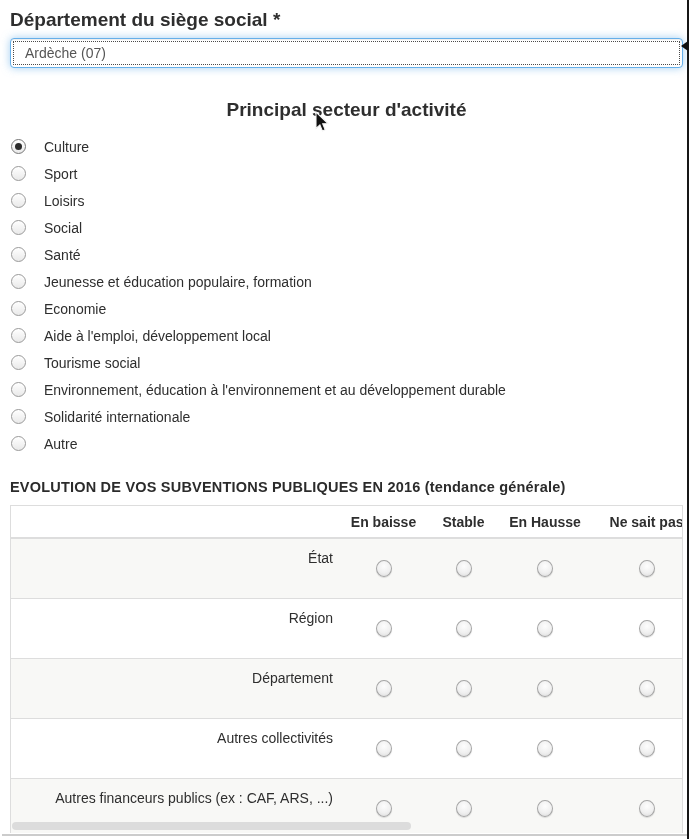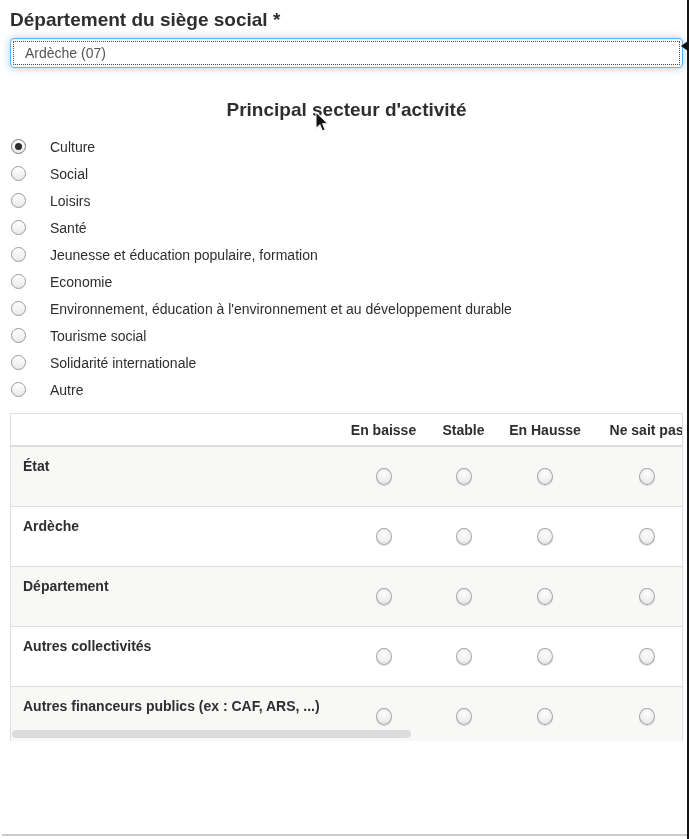--- a/index.html
+++ b/index.html
@@ -17,21 +17,21 @@
     margin-top:7px; height:28px; line-height:28px;
     border:1px solid #66afe9; border-radius:4px; background:#fff;
     box-shadow: inset 0 1px 1px rgba(0,0,0,.075), 0 0 8px rgba(102,175,233,.6);
     color:#555; padding:0 14px; position:relative;
     outline:1px dotted #4a4a4a; outline-offset:-4px;
   }
 
   .sector-label { margin-top:22px;text-align:center; }
 
   .radio-list { margin-top:12px; }
-  .radio-row { height:27px; display:flex; align-items:center; cursor:default;gap:6px; }
+  .radio-row { height:27px; display:flex; align-items:center; cursor:default; }
   .radio {
     width:13px; height:13px; border-radius:50%;
     border:1px solid #9a9a9a; margin-left:1px;
     background:linear-gradient(#ffffff,#e9e9e9);
     box-shadow: inset 0 1px 1px rgba(255,255,255,.8);
     display:flex; align-items:center; justify-content:center;
     flex:0 0 auto;
   }
   .radio .dot { width:7px; height:7px; border-radius:50%; background:transparent; }
   .radio.checked { border-color:#777; }
@@ -55,21 +55,21 @@
   table.matrix thead th {
     font-weight:bold; color:#2e2e2e; font-size:14px;
     padding:8px 0 7px 0; text-align:center; background:#fff;
     border-bottom:2px solid #ddd; white-space:nowrap; overflow:hidden;margin-top:9px;
   }
   table.matrix thead th.corner { text-align:left; }
   table.matrix tbody tr { height:60px; }
   table.matrix tbody tr:nth-child(odd) { background:#f8f8f6; }
   table.matrix tbody tr + tr td, table.matrix tbody tr + tr th { border-top:1px solid #ddd; }
   table.matrix tbody th.row-label {
-    text-align:left; font-weight:bold; color:#2e2e2e;
+    text-align:right; font-weight:normal; color:#2e2e2e;
     vertical-align:top; padding:11px 8px 0 12px; white-space:nowrap;
   }
   table.matrix tbody td { vertical-align:top; text-align:center; padding-top:21px; }
   .tradio {
     width:14px; height:15px; border-radius:50%; display:inline-block;
     border:1px solid #a6a6a6;
     background:radial-gradient(circle at 50% 35%, #fdfdfd 0%, #f0f0f0 55%, #d9d9d9 100%);
     box-shadow:0 1px 1px rgba(0,0,0,.12);
   }
   .hscroll-thumb {
@@ -103,73 +103,86 @@
       <div class="radio-row">
         <span class="radio checked">
           <span class="dot"></span>
         </span>
         <span class="lbl">Culture</span>
       </div>
       <div class="radio-row">
         <span class="radio">
           <span class="dot"></span>
         </span>
+        <span class="lbl">Sport</span>
+      </div>
+      <div class="radio-row">
+        <span class="radio">
+          <span class="dot"></span>
+        </span>
+        <span class="lbl">Loisirs</span>
+      </div>
+      <div class="radio-row">
+        <span class="radio">
+          <span class="dot"></span>
+        </span>
         <span class="lbl">Social</span>
       </div>
       <div class="radio-row">
         <span class="radio">
           <span class="dot"></span>
         </span>
-        <span class="lbl">Loisirs</span>
-      </div>
-      <div class="radio-row">
-        <span class="radio">
-          <span class="dot"></span>
-        </span>
         <span class="lbl">Santé</span>
       </div>
       <div class="radio-row">
         <span class="radio">
           <span class="dot"></span>
         </span>
         <span class="lbl">Jeunesse et éducation populaire, formation</span>
       </div>
       <div class="radio-row">
         <span class="radio">
           <span class="dot"></span>
         </span>
         <span class="lbl">Economie</span>
       </div>
       <div class="radio-row">
         <span class="radio">
           <span class="dot"></span>
         </span>
+        <span class="lbl">Aide à l'emploi, développement local</span>
+      </div>
+      <div class="radio-row">
+        <span class="radio">
+          <span class="dot"></span>
+        </span>
+        <span class="lbl">Tourisme social</span>
+      </div>
+      <div class="radio-row">
+        <span class="radio">
+          <span class="dot"></span>
+        </span>
         <span class="lbl">Environnement, éducation à l'environnement et au développement durable</span>
       </div>
       <div class="radio-row">
         <span class="radio">
           <span class="dot"></span>
         </span>
-        <span class="lbl">Tourisme social</span>
-      </div>
-      <div class="radio-row">
-        <span class="radio">
-          <span class="dot"></span>
-        </span>
         <span class="lbl">Solidarité internationale</span>
       </div>
       <div class="radio-row">
         <span class="radio">
           <span class="dot"></span>
         </span>
         <span class="lbl">Autre</span>
       </div>
     </div>
 
 
+  <div class="section-heading">EVOLUTION DE VOS SUBVENTIONS PUBLIQUES EN 2016 (tendance générale)</div>
 
   <div class="table-wrap">
     <table class="matrix">
       <colgroup>
         <col class="c-label">
           <col class="c-baisse">
           <col class="c-stable">
           <col class="c-hausse">
           <col class="c-nsp">
       </colgroup>
@@ -184,21 +197,21 @@
         </thead>
       <tbody id="matrix-body">
           <tr>
             <th class="row-label">État</th>
             <td><span class="tradio"></span></td>
             <td><span class="tradio"></span></td>
             <td><span class="tradio"></span></td>
             <td><span class="tradio"></span></td>
           </tr>
           <tr>
-            <th class="row-label">Ardèche</th>
+            <th class="row-label">Région</th>
             <td><span class="tradio"></span></td>
             <td><span class="tradio"></span></td>
             <td><span class="tradio"></span></td>
             <td><span class="tradio"></span></td>
           </tr>
           <tr>
             <th class="row-label">Département</th>
             <td><span class="tradio"></span></td>
             <td><span class="tradio"></span></td>
             <td><span class="tradio"></span></td>

